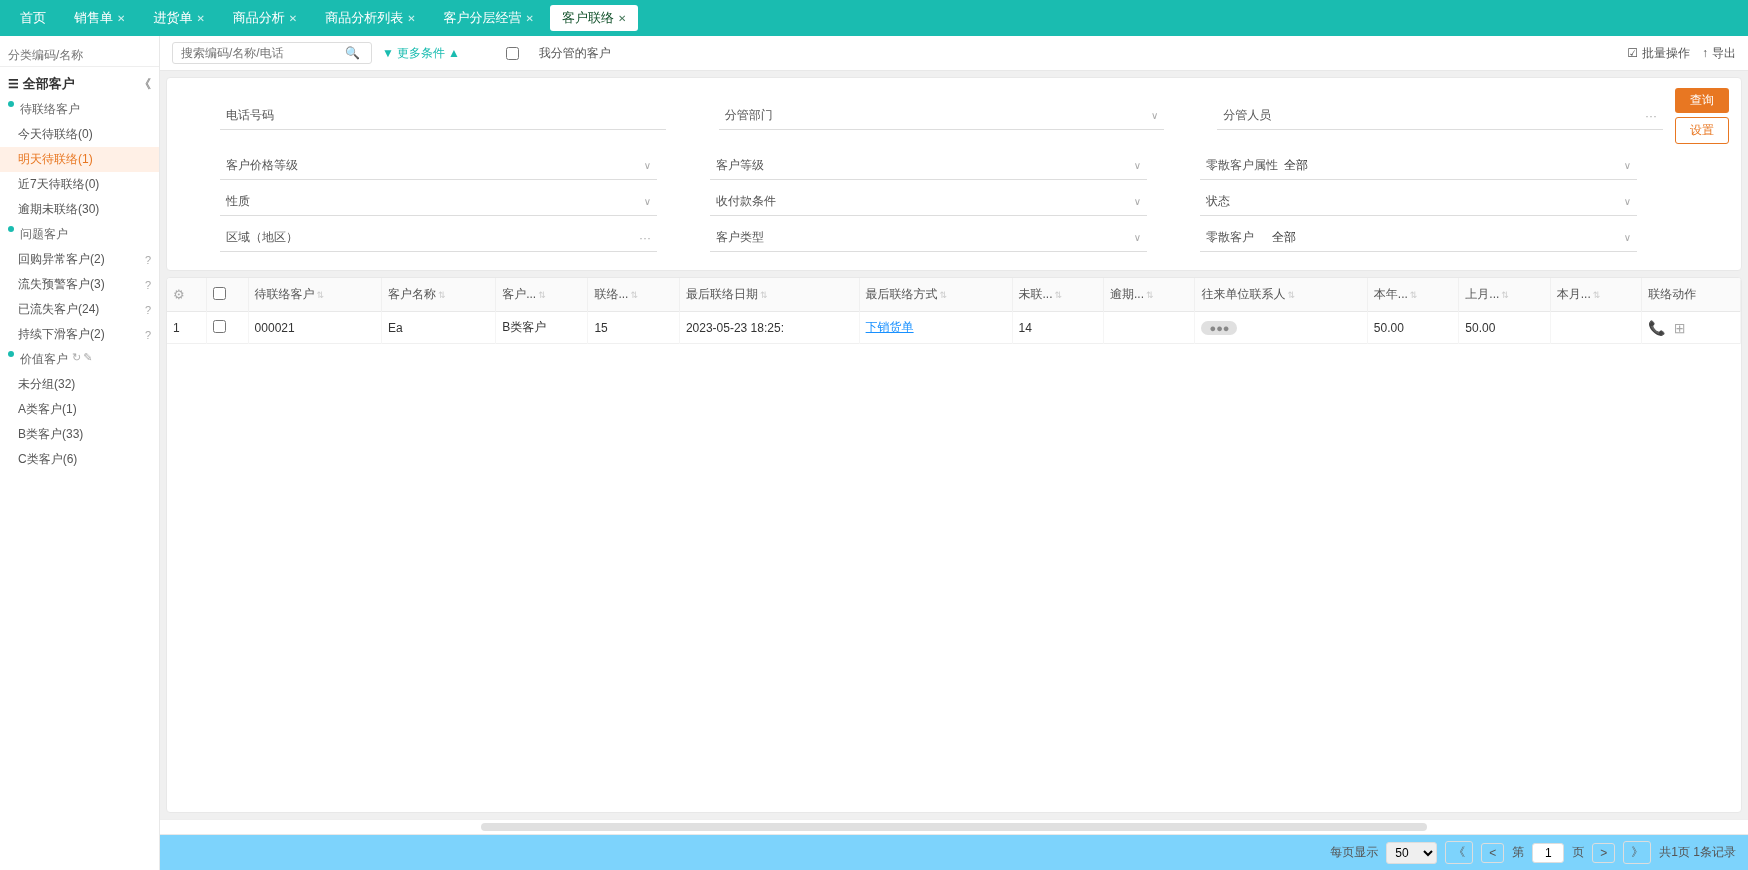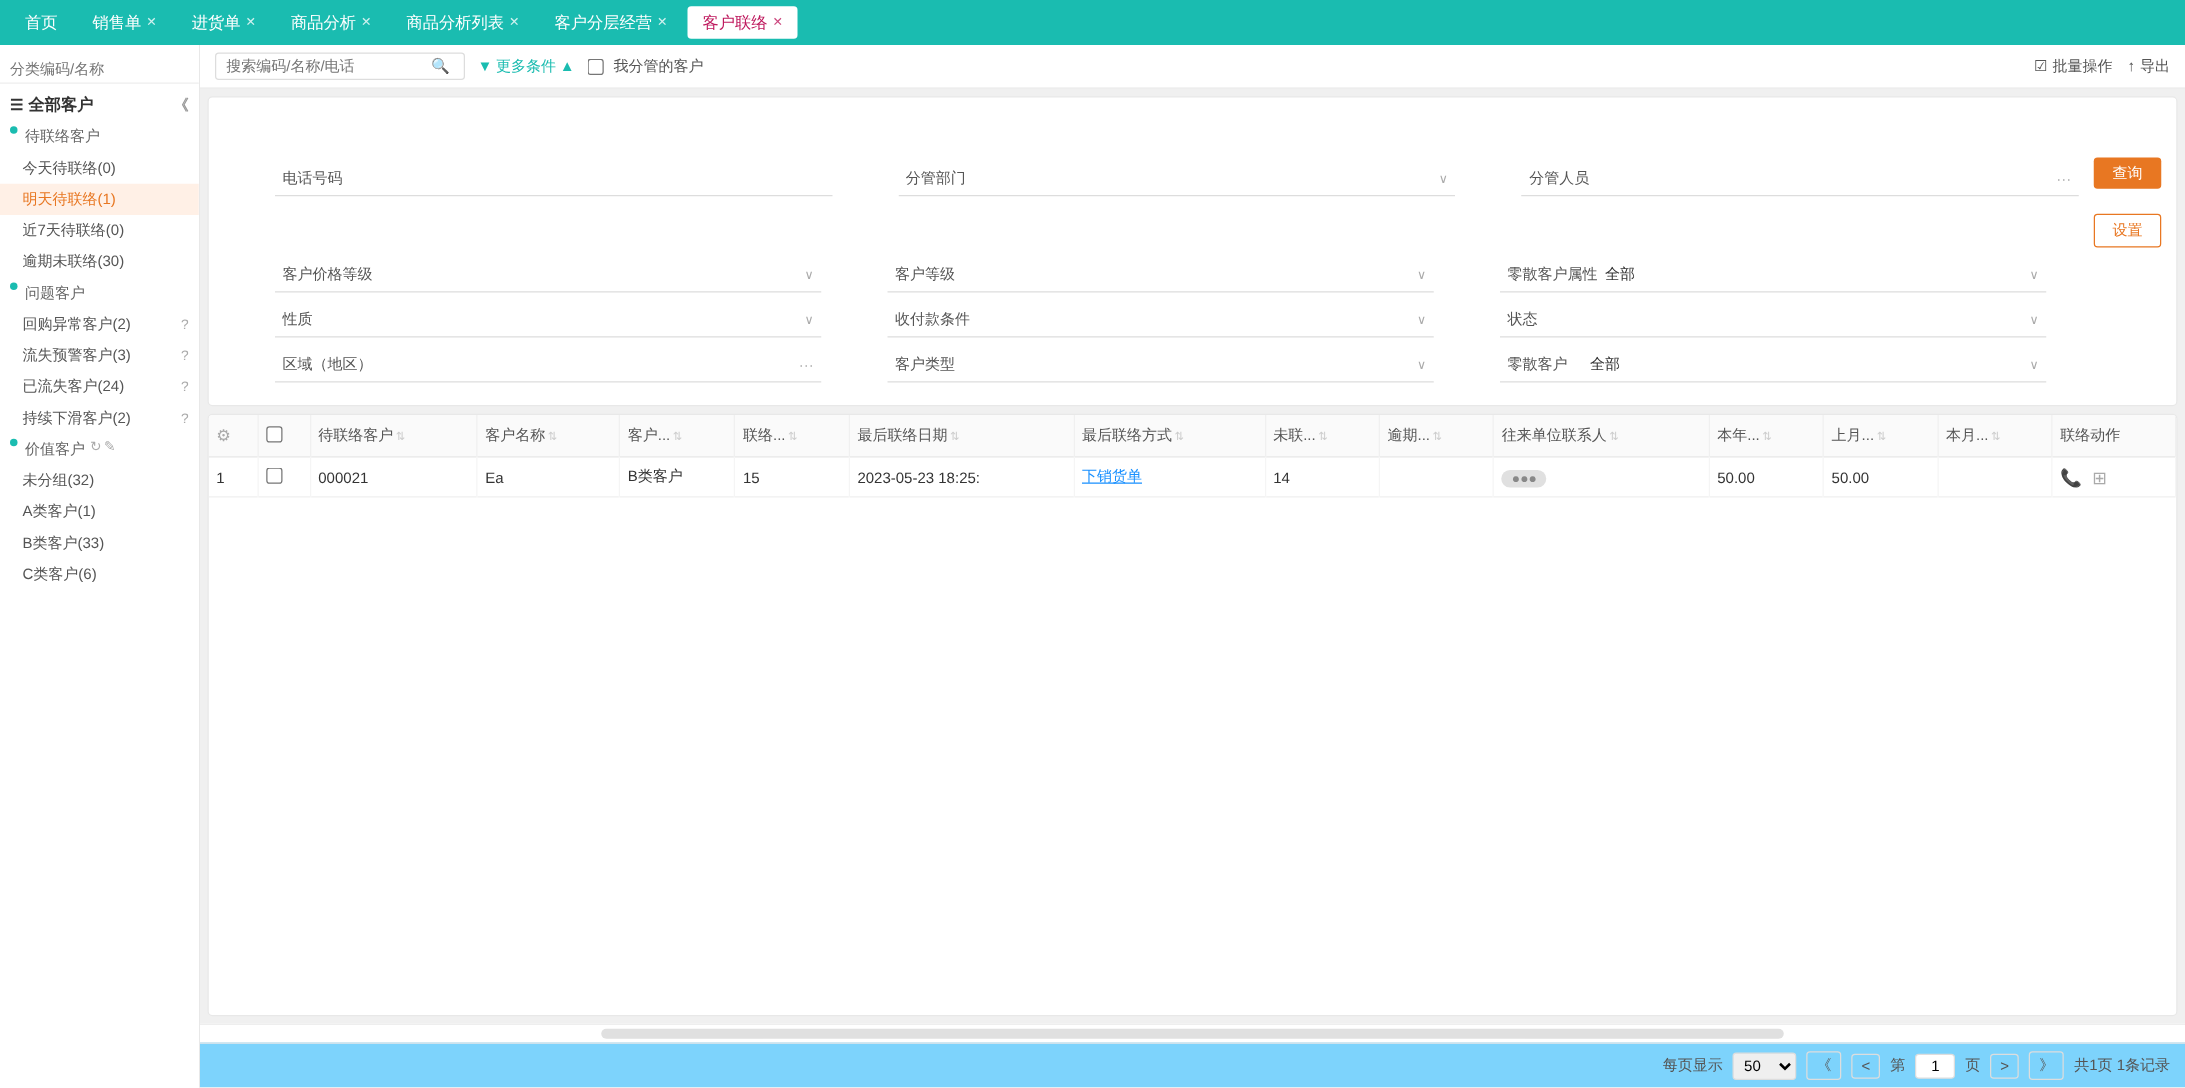--- a/index.html
+++ b/index.html
@@ -20,21 +20,21 @@
       cursor: pointer;
       border-radius: 3px;
       font-size: 13px;
       display: flex;
       align-items: center;
       gap: 4px;
       white-space: nowrap;
     }
     .nav-item.active {
       background: #fff;
-      color: #be185d;
+      color: #14532d;
     }
     .nav-item .close-x {
       font-size: 10px;
       opacity: 0.8;
     }
 
     
     .main-layout {
       display: flex;
       height: calc(100vh - 36px);
@@ -145,24 +145,25 @@
       display: flex;
       align-items: center;
       gap: 3px;
       color: #1abcb0;
       cursor: pointer;
       font-size: 12px;
     }
     .my-customers {
       display: flex;
       align-items: center;
-      gap: 8px;
+      gap: 20px;
       font-size: 12px;
       color: #555;
       cursor: pointer;
+      margin-left: 36px;
     }
     .toolbar-right {
       margin-left: auto;
       display: flex;
       align-items: center;
       gap: 12px;
     }
     .toolbar-btn {
       display: flex;
       align-items: center;
@@ -214,23 +215,22 @@
       margin-left: auto;
     }
     .filter-field .inline-label {
       color: #333;
       font-size: 12px;
       font-family: Liberation Serif, serif;
     }
     .filter-actions {
       display: flex;
       flex-direction: column;
-      gap: 20px;
+      gap: 4px;
       margin-left: auto;
-      margin-top: 38px;
     }
     .btn-query {
       background: #e87722;
       color: #fff;
       border: none;
       border-radius: 3px;
       padding: 4px 14px;
       cursor: pointer;
       font-size: 12px;
     }

